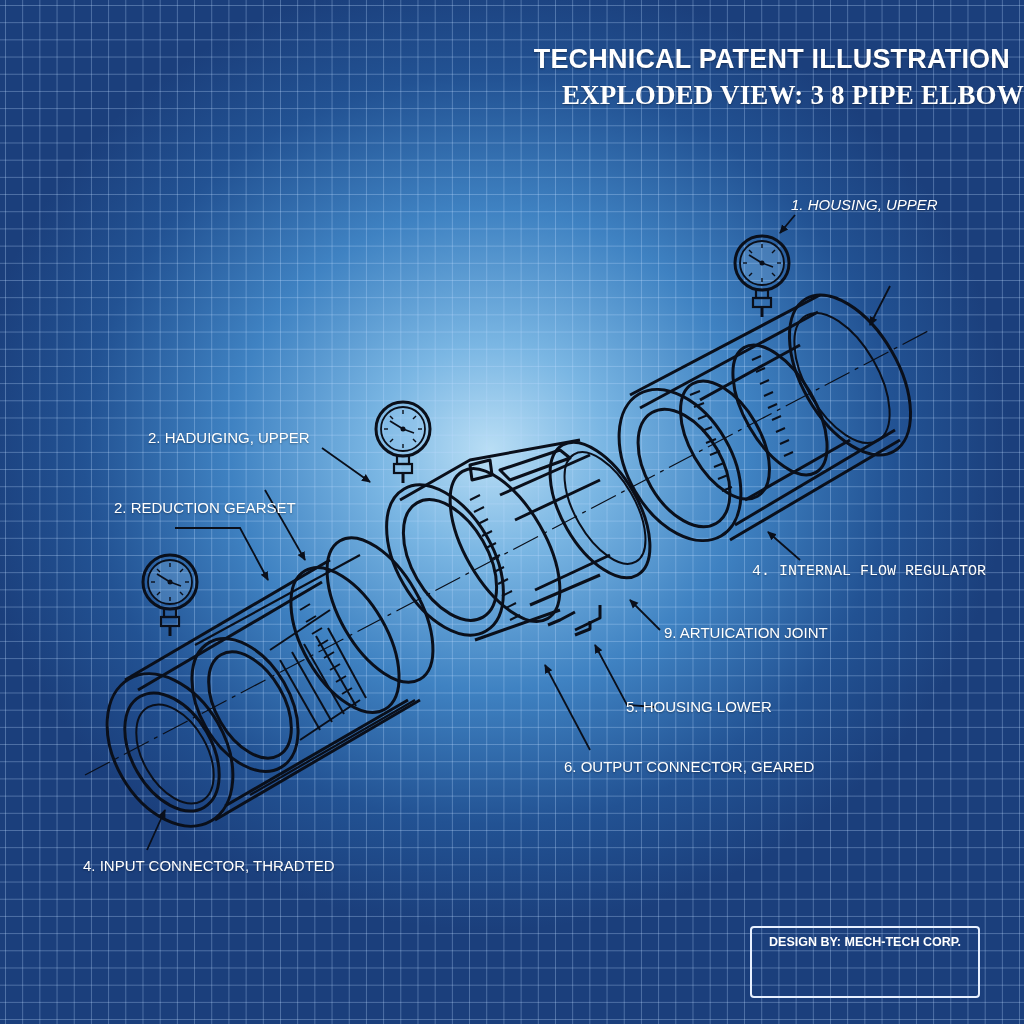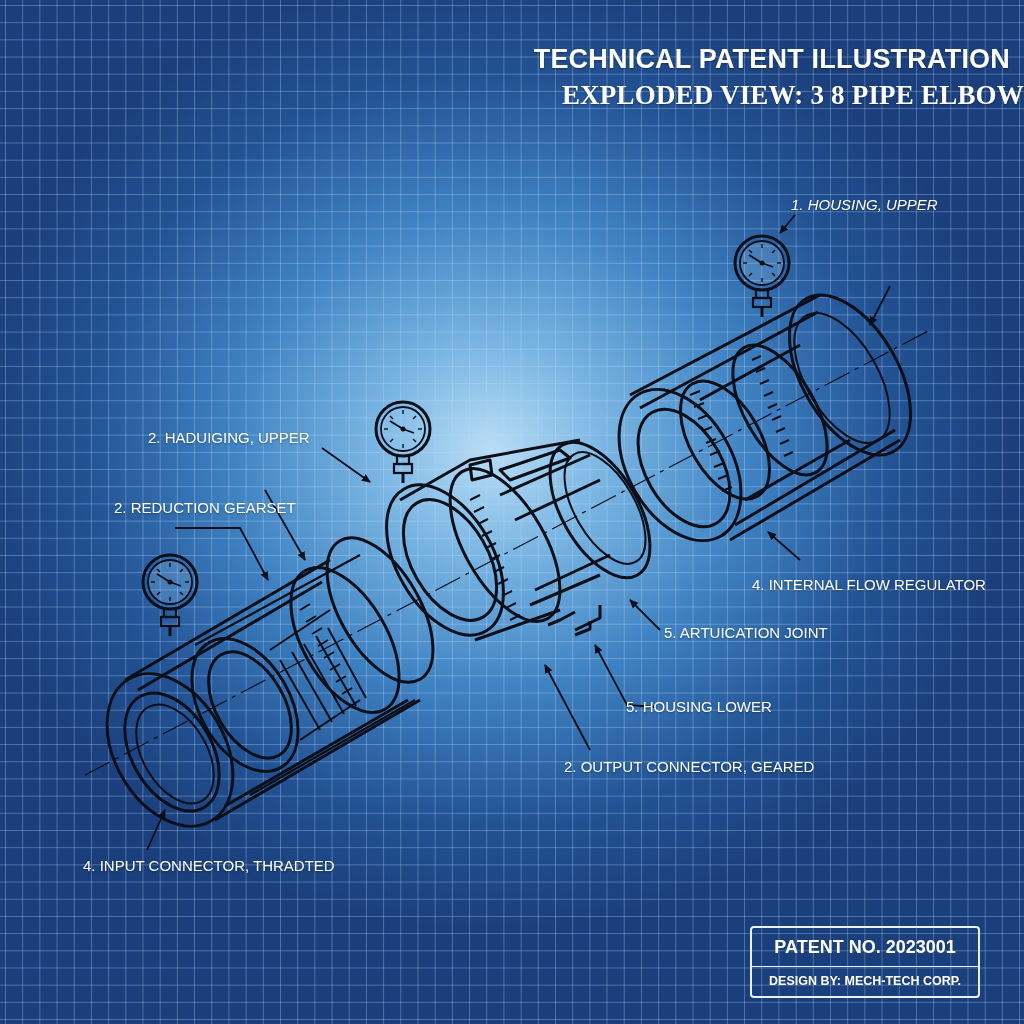--- a/index.html
+++ b/index.html
@@ -181,22 +181,21 @@
     <line x1="660" y1="630" x2="630" y2="600" marker-end="url(#arr)"></line>
     <polyline points="655,707 627,705 595,645" marker-end="url(#arr)"></polyline>
     <line x1="590" y1="750" x2="545" y2="665" marker-end="url(#arr)"></line>
     <line x1="147" y1="850" x2="165" y2="810" marker-end="url(#arr)"></line>
   </g>
 </svg>
 
 <div class="label" style="left:791px; top:196px;font-style:italic;">1. HOUSING, UPPER</div>
 <div class="label" style="left:148px; top:429px;">2. HADUIGING, UPPER</div>
 <div class="label" style="left:114px; top:471px;margin-top:28px;">2. REDUCTION GEARSET</div>
-<div class="label" style="left:752px; top:576px;">4. INTERNAL FLOW REGULATOR</div>
-<div class="label" style="left:664px; top:624px;">5. ARTUICATION JOINT</div>
+<div class="label" style="left:752px; top:563px;font-family:Liberation Mono, monospace;">4. INTERNAL FLOW REGULATOR</div>
+<div class="label" style="left:664px; top:624px;">9. ARTUICATION JOINT</div>
 <div class="label" style="left:626px; top:698px;">5. HOUSING LOWER</div>
-<div class="label" style="left:564px; top:758px;">2. OUTPUT CONNECTOR, GEARED</div>
+<div class="label" style="left:564px; top:758px;">6. OUTPUT CONNECTOR, GEARED</div>
 <div class="label" style="left:83px; top:857px;">4. INPUT CONNECTOR, THRADTED</div>
 
 <div class="patent-box">
-  <div class="patent-no">PATENT NO. 2023001</div>
   <div class="patent-design">DESIGN BY: MECH-TECH CORP.</div>
 </div>
 
 </body></html>

